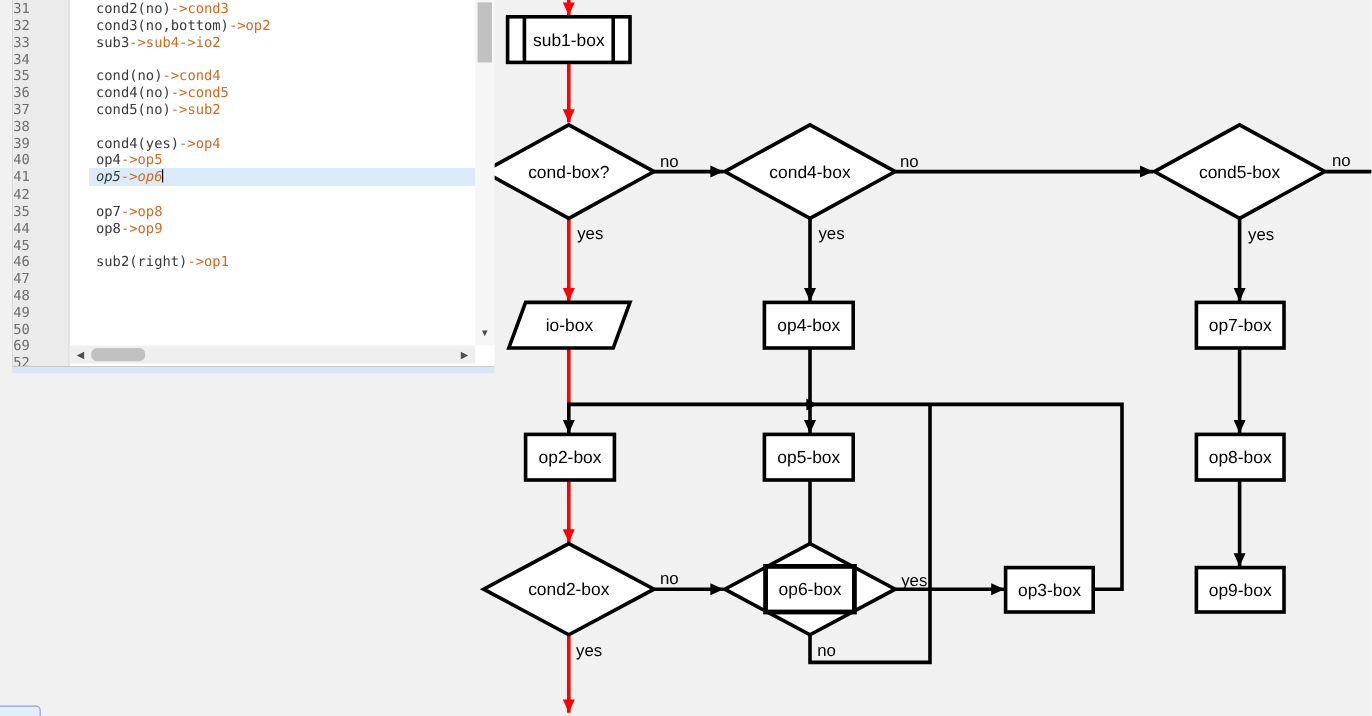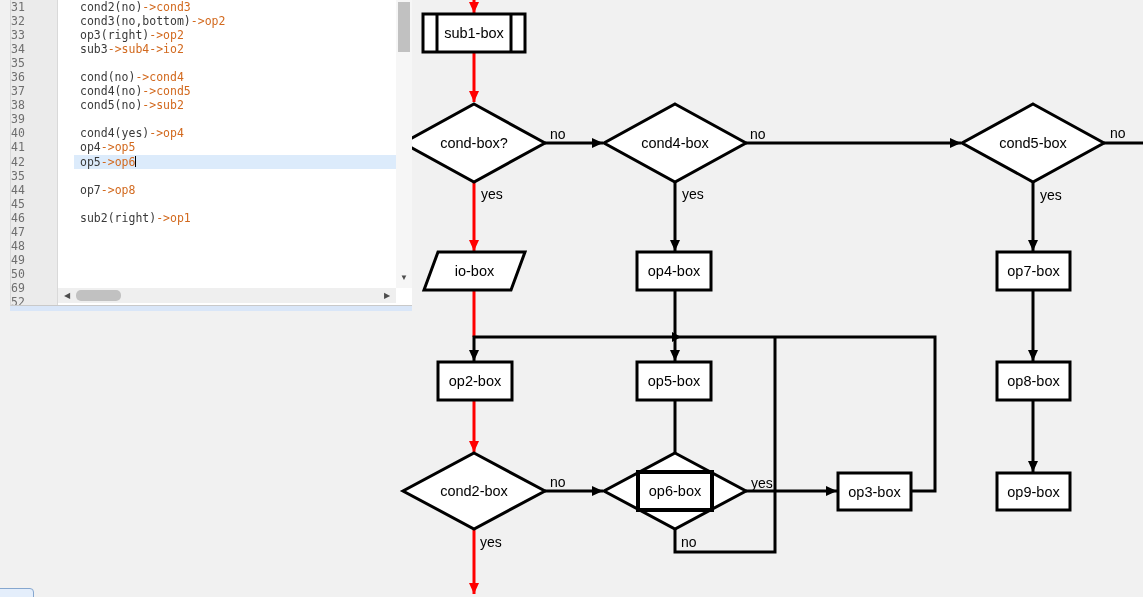--- a/index.html
+++ b/index.html
@@ -11,21 +11,21 @@
   
   .editor{position:absolute;left:10px;top:0;width:402px;height:306px;background:#ffffff;
           z-index:2;border-left:1px solid #d8d8d8;border-bottom:1px solid #c9c9c9;box-sizing:border-box;}
   .gutter{position:absolute;left:0;top:0;width:47px;height:100%;background:#ebebeb;
           border-right:1px solid #d9d9d9;box-sizing:border-box;overflow:hidden;}
   .gutter-line{height:14.05px;line-height:14.05px;font:11.5px "DejaVu Sans Mono",monospace;
           color:#6e6e6e;padding-right:0;}
   .code{position:absolute;left:47px;top:0;right:16px;bottom:0;overflow:hidden;background:#fff;margin-left:16px;}
   .code-line{height:14.05px;line-height:14.05px;font:11.5px "DejaVu Sans Mono",monospace;
           white-space:pre;padding-left:6px;color:#3a3a3a;}
-  .code-line.active{background:#dcebfb;}
+  .code-line.active{background:#dcebfb;font-style:italic;}
   .tok-orange{color:#d2691e;}
   .cursor{display:inline-block;width:1px;height:11px;background:#000;vertical-align:-1px;}
 
   
   .vscroll{position:absolute;right:0;top:0;width:16px;height:288px;background:#f6f6f6;}
   .vthumb{position:absolute;left:2px;top:2px;width:12px;height:50px;background:#c1c1c1;}
   .varrow{position:absolute;left:0;top:270px;width:16px;height:16px;font-size:8px;color:#4d4d4d;
           text-align:center;line-height:16px;}
   .hscroll{position:absolute;left:47px;right:16px;top:288px;height:15px;background:#efefef;}
   .hthumb{position:absolute;left:18px;top:2px;width:45px;height:11px;background:#c1c1c1;border-radius:5px;}
@@ -214,32 +214,32 @@
         <div class="gutter-line">47</div>
         <div class="gutter-line">48</div>
         <div class="gutter-line">49</div>
         <div class="gutter-line">50</div>
         <div class="gutter-line">69</div>
         <div class="gutter-line">52</div>
       </div>
     <div class="code" id="code">
         <div class="code-line"><span>cond2(no)</span><span class="tok-orange">-&gt;cond3</span></div>
         <div class="code-line"><span>cond3(no,bottom)</span><span class="tok-orange">-&gt;op2</span></div>
-        <div class="code-line"><span>op3(right)</span><span class="tok-orange">-&gt;op2</span></div>
         <div class="code-line"><span>sub3</span><span class="tok-orange">-&gt;sub4</span><span class="tok-orange">-&gt;io2</span></div>
         <div class="code-line"><span></span></div>
         <div class="code-line"><span>cond(no)</span><span class="tok-orange">-&gt;cond4</span></div>
         <div class="code-line"><span>cond4(no)</span><span class="tok-orange">-&gt;cond5</span></div>
         <div class="code-line"><span>cond5(no)</span><span class="tok-orange">-&gt;sub2</span></div>
         <div class="code-line"><span></span></div>
         <div class="code-line"><span>cond4(yes)</span><span class="tok-orange">-&gt;op4</span></div>
         <div class="code-line"><span>op4</span><span class="tok-orange">-&gt;op5</span></div>
         <div class="code-line active"><span>op5</span><span class="tok-orange">-&gt;op6</span><span class="cursor"></span></div>
         <div class="code-line"><span></span></div>
         <div class="code-line"><span>op7</span><span class="tok-orange">-&gt;op8</span></div>
+        <div class="code-line"><span>op8</span><span class="tok-orange">-&gt;op9</span></div>
         <div class="code-line"><span></span></div>
         <div class="code-line"><span>sub2(right)</span><span class="tok-orange">-&gt;op1</span></div>
         <div class="code-line"><span></span></div>
       </div>
     <div class="vscroll">
       <div class="vthumb"></div>
       <div class="varrow">▼</div>
     </div>
     <div class="corner"></div>
     <div class="hscroll">

